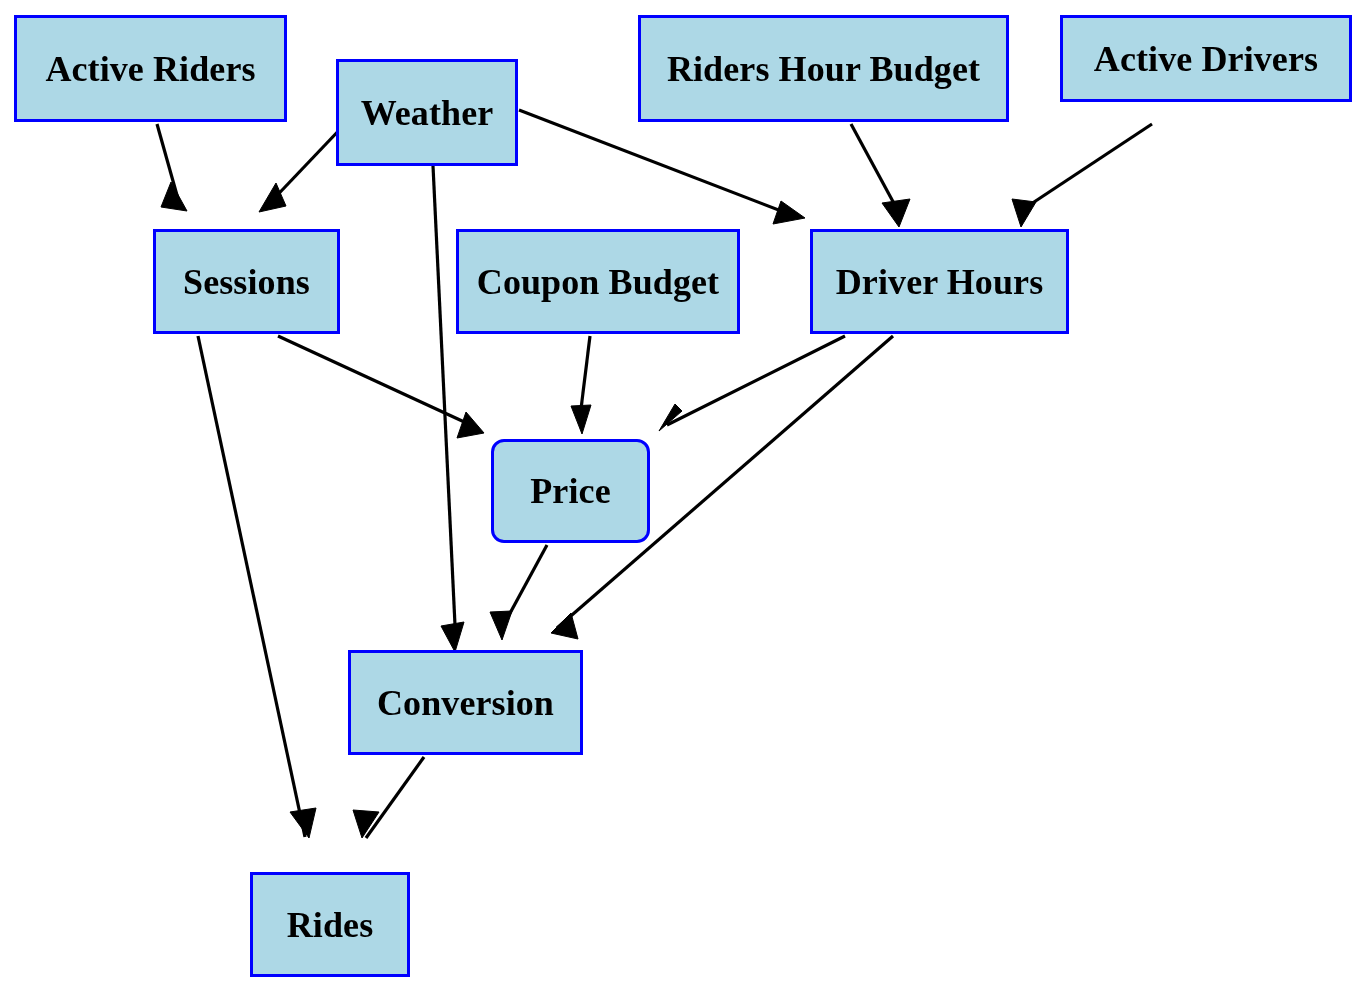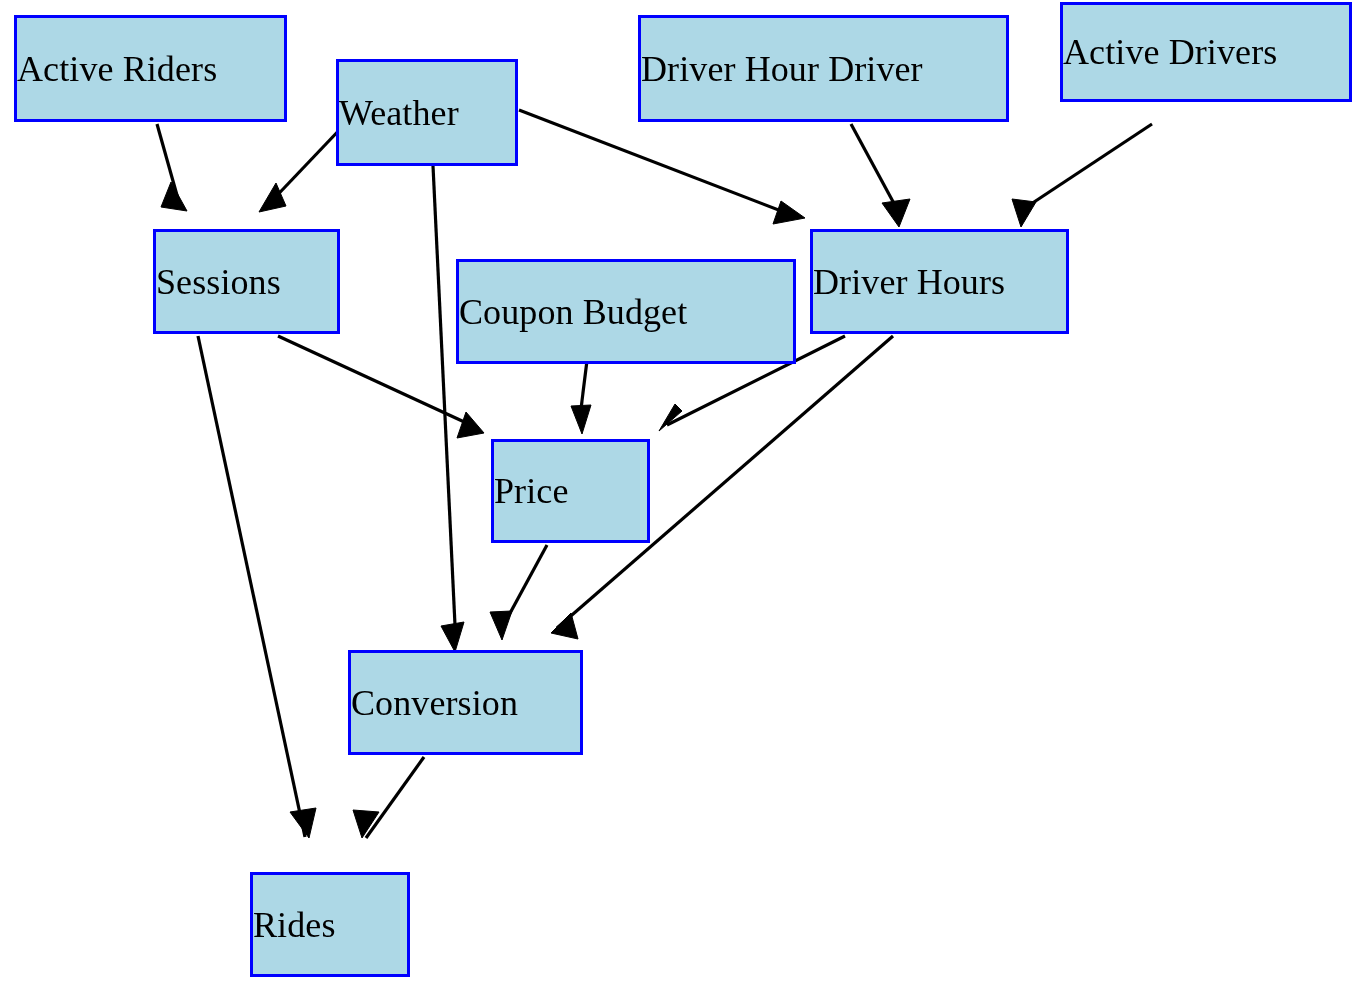--- a/index.html
+++ b/index.html
@@ -25,21 +25,23 @@
     height: 984px;
     pointer-events: none;
   }
   .graph-node {
     position: absolute;
     box-sizing: border-box;
     background: #add8e6;
     border: 3px solid #0000ff;
     display: flex;
     align-items: center;
+    justify-content: center;
     z-index: 2;
+    font-weight: bold;
   }
   .graph-node .node-label {
     font-family: "Liberation Serif", "DejaVu Serif", serif;
     font-size: 36px;
     line-height: 1;
     color: #000000;
     white-space: nowrap;
     letter-spacing: 0.1px;
   }
   .edge-path {
@@ -92,35 +94,35 @@
   </svg>
 
   <div id="node-layer">
       <div class="graph-node" style="left: 14px; top: 15px; width: 273px; height: 107px; background: rgb(173, 216, 230); border-color: rgb(0, 0, 255);">
         <span class="node-label">Active Riders</span>
       </div>
       <div class="graph-node" style="left: 336px; top: 15px; width: 182px; height: 107px; background: rgb(173, 216, 230); border-color: rgb(0, 0, 255); margin-top: 44px;">
         <span class="node-label">Weather</span>
       </div>
       <div class="graph-node" style="left: 638px; top: 15px; width: 371px; height: 107px; background: rgb(173, 216, 230); border-color: rgb(0, 0, 255);">
-        <span class="node-label">Driver Hour Driver</span>
+        <span class="node-label">Riders Hour Budget</span>
       </div>
-      <div class="graph-node" style="left: 1060px; top: 2px; width: 292px; height: 100px; background: rgb(173, 216, 230); border-color: rgb(0, 0, 255);">
+      <div class="graph-node" style="left: 1060px; top: 15px; width: 292px; height: 87px; background: rgb(173, 216, 230); border-color: rgb(0, 0, 255);">
         <span class="node-label">Active Drivers</span>
       </div>
       <div class="graph-node" style="left: 105px; top: 229px; width: 187px; height: 105px; background: rgb(173, 216, 230); border-color: rgb(0, 0, 255); margin-left: 48px;">
         <span class="node-label">Sessions</span>
       </div>
-      <div class="graph-node" style="left: 456px; top: 229px; width: 340px; height: 105px; background: rgb(173, 216, 230); border-color: rgb(0, 0, 255); margin-top: 30px;">
+      <div class="graph-node" style="left: 456px; top: 229px; width: 284px; height: 105px; background: rgb(173, 216, 230); border-color: rgb(0, 0, 255);">
         <span class="node-label">Coupon Budget</span>
       </div>
       <div class="graph-node" style="left: 810px; top: 229px; width: 259px; height: 105px; background: rgb(173, 216, 230); border-color: rgb(0, 0, 255);">
         <span class="node-label">Driver Hours</span>
       </div>
-      <div class="graph-node" style="left: 491px; top: 439px; width: 159px; height: 104px; background: rgb(173, 216, 230); border-color: rgb(0, 0, 255);">
+      <div class="graph-node" style="left: 491px; top: 439px; width: 159px; height: 104px; background: rgb(173, 216, 230); border-color: rgb(0, 0, 255); border-radius: 13px;">
         <span class="node-label">Price</span>
       </div>
       <div class="graph-node" style="left: 348px; top: 650px; width: 235px; height: 105px; background: rgb(173, 216, 230); border-color: rgb(0, 0, 255);">
         <span class="node-label">Conversion</span>
       </div>
       <div class="graph-node" style="left: 250px; top: 860px; width: 160px; height: 105px; background: rgb(173, 216, 230); border-color: rgb(0, 0, 255); margin-top: 12px;">
         <span class="node-label">Rides</span>
       </div>
     </div>
 

